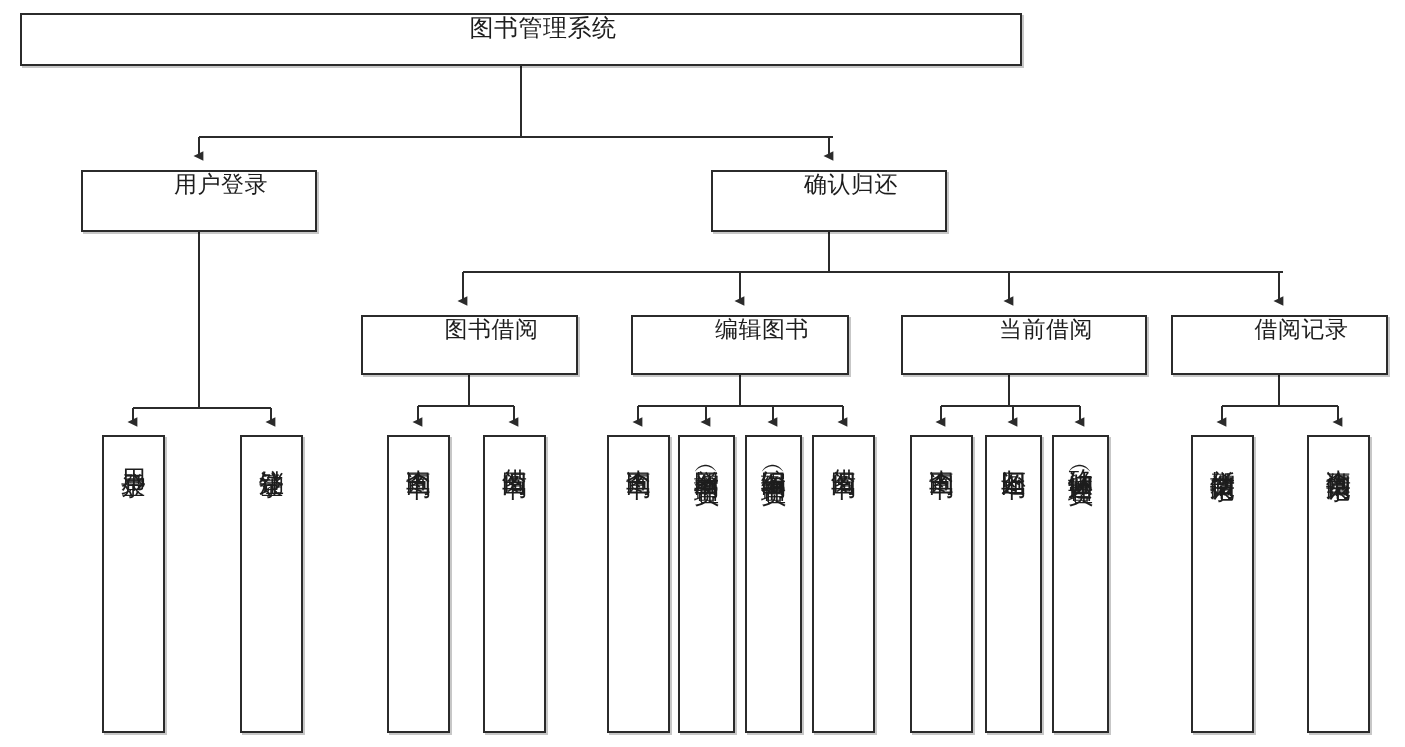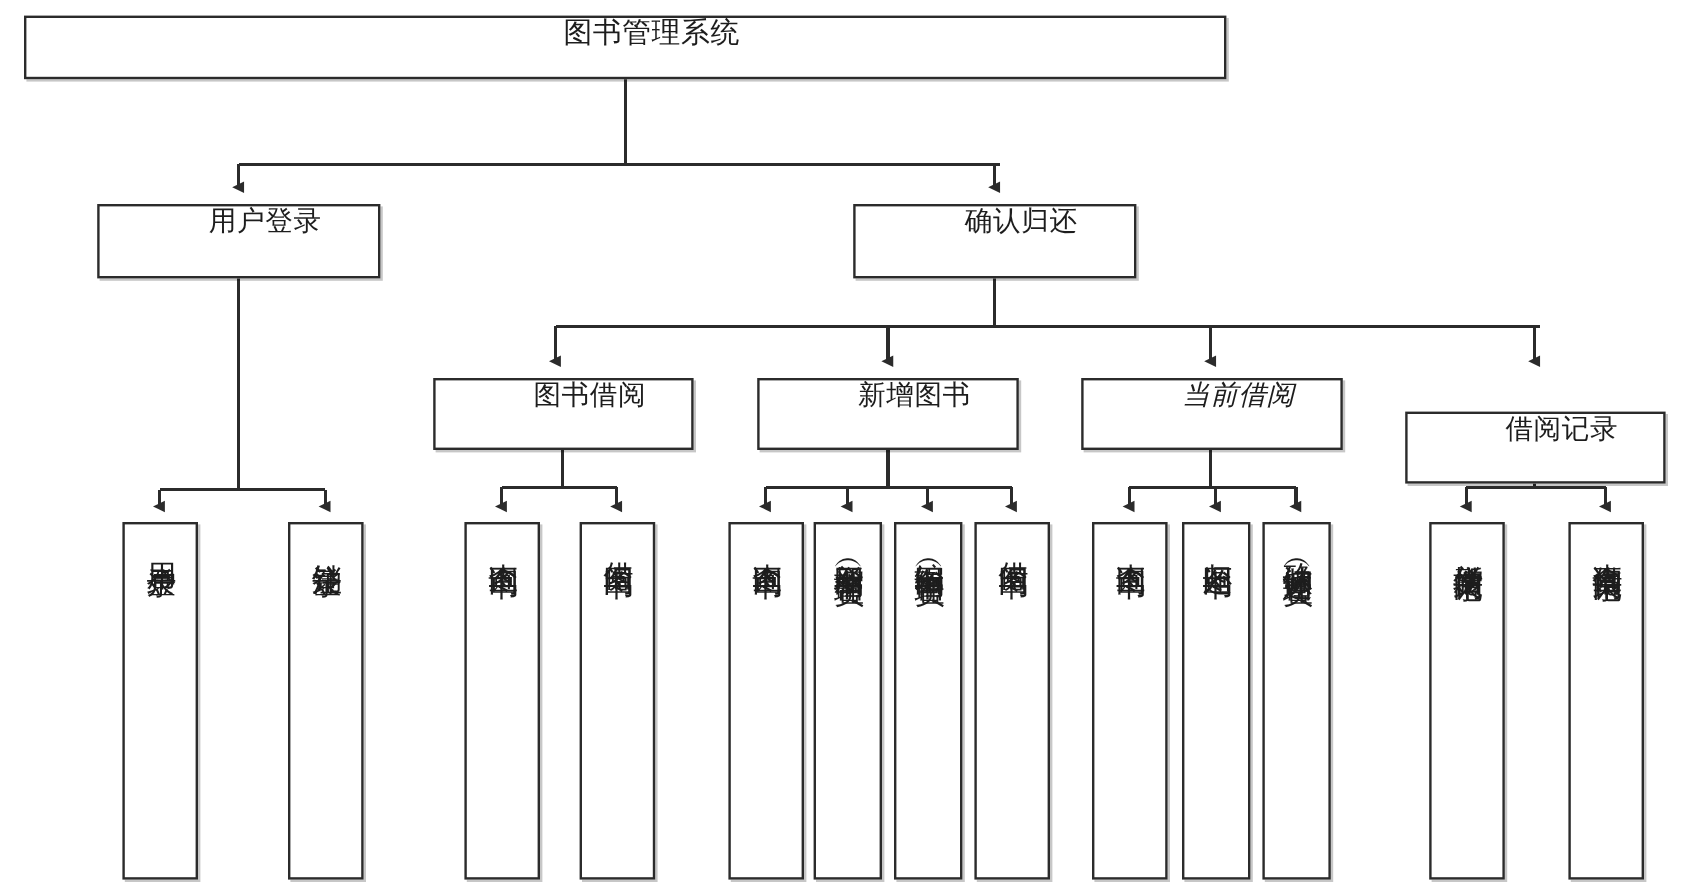--- a/index.html
+++ b/index.html
@@ -140,26 +140,26 @@
     <span class="label">用户登录</span>
   </div>
   <div class="node h" style="left:711px; top:170px; width:236px; height:62px;">
     <span class="label">确认归还</span>
   </div>
 
   <div class="node h" style="left:361px; top:315px; width:217px; height:60px;">
     <span class="label">图书借阅</span>
   </div>
   <div class="node h" style="left:631px; top:315px; width:218px; height:60px;">
-    <span class="label">新增图书</span>
-  </div>
-  <div class="node h" style="left:901px; top:315px; width:218px; height:60px;font-style:italic;">
+    <span class="label">编辑图书</span>
+  </div>
+  <div class="node h" style="left:901px; top:315px; width:246px; height:60px;">
     <span class="label">当前借阅</span>
   </div>
-  <div class="node h" style="left:1171px; top:315px; width:217px; height:60px;margin-top:28px;">
+  <div class="node h" style="left:1171px; top:315px; width:217px; height:60px;">
     <span class="label">借阅记录</span>
   </div>
 
   <div class="node v" style="left:102px; top:435px; width:63px; height:298px;">
     <span class="label">用户登录</span>
   </div>
   <div class="node v" style="left:240px; top:435px; width:63px; height:298px;">
     <span class="label">注销登录</span>
   </div>
   <div class="node v" style="left:387px; top:435px; width:63px; height:298px;">

